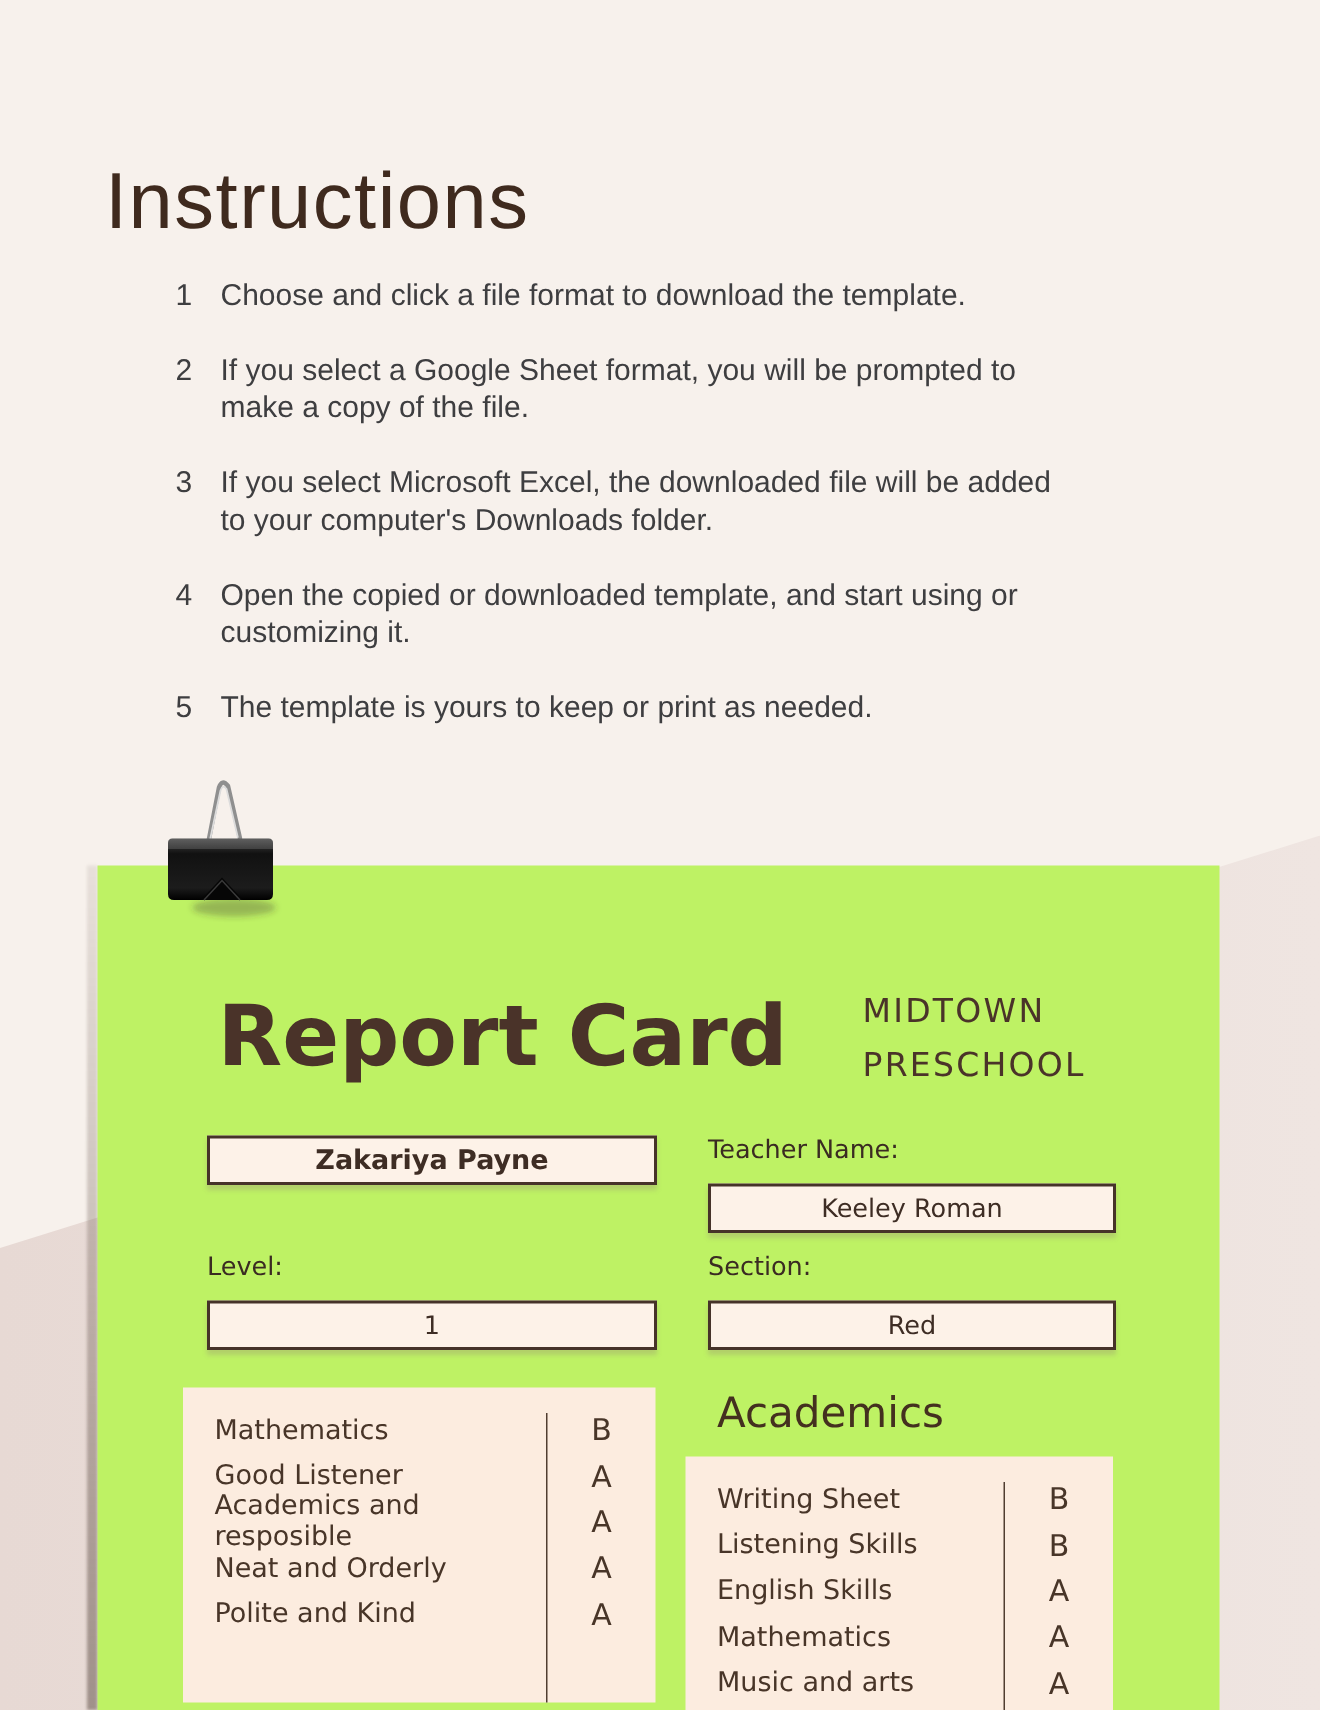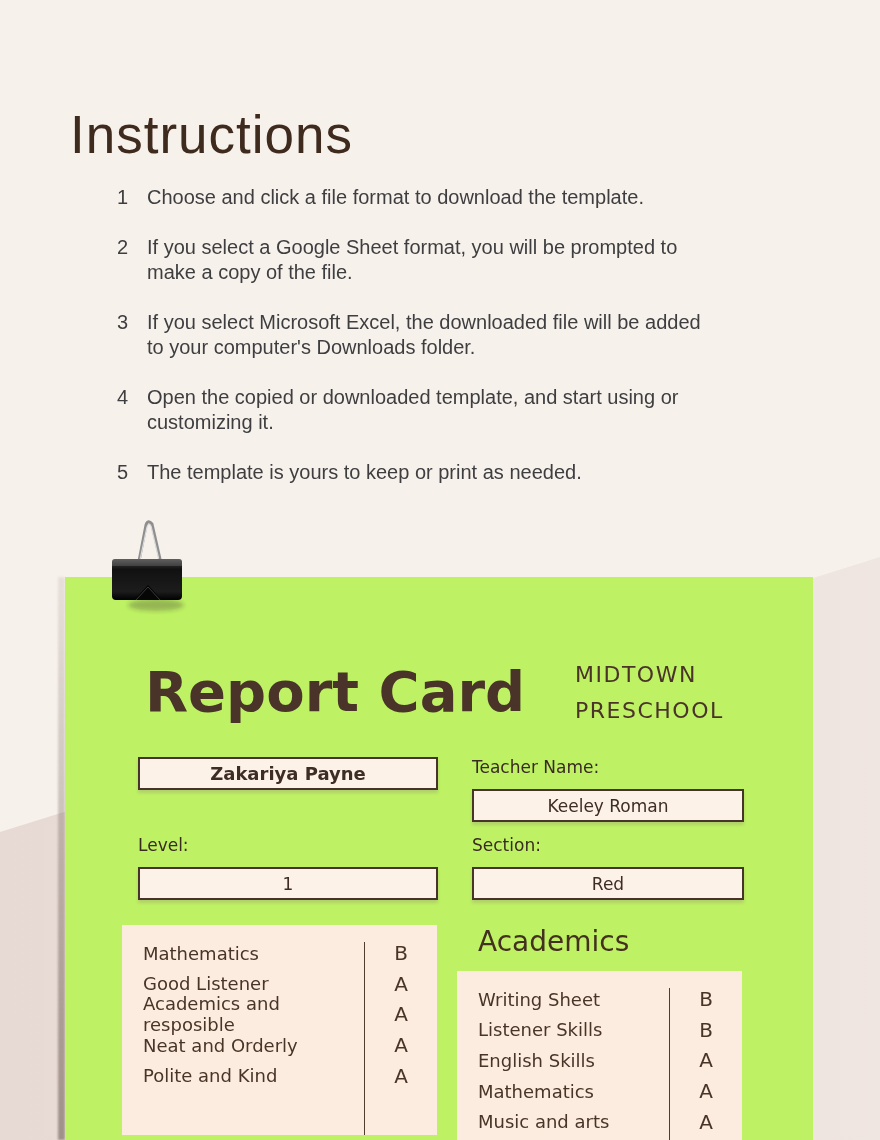--- a/index.html
+++ b/index.html
@@ -163,21 +163,21 @@
             <div class="row-grade">A</div>
             <div class="row-grade">A</div>
           </div>
         </div>
       </div>
       <div class="section">
         <div class="section-heading">Academics</div>
         <div class="panel">
           <div class="rows-labels">
             <div class="row-label">Writing Sheet</div>
-            <div class="row-label">Listener Skills</div>
+            <div class="row-label">Listening Skills</div>
             <div class="row-label">English Skills</div>
             <div class="row-label">Mathematics</div>
             <div class="row-label">Music and arts</div>
           </div>
           <div class="panel-divider"></div>
           <div class="rows-grades">
             <div class="row-grade">B</div>
             <div class="row-grade">B</div>
             <div class="row-grade">A</div>
             <div class="row-grade">A</div>

